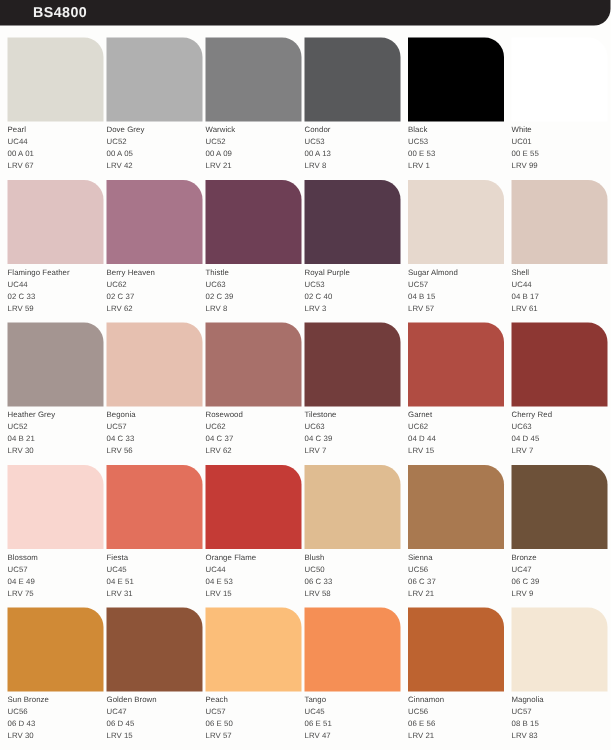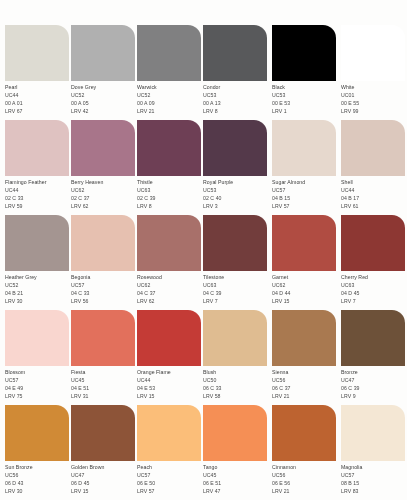--- a/index.html
+++ b/index.html
@@ -88,20 +88,23 @@
   }
   .label-name {
     color: #3c3c3c;
   }
 </style>
 </head>
 <body>
 
 <div id="chart-root">
 
+  <div class="header-bar">
+    <span class="header-title">BS4800</span>
+  </div>
 
   <div class="grid">
       <div class="swatch-row" style="top: 8px;">
         <div class="swatch-cell" style="left: 5px;">
           <div class="chip" style="background: rgb(221, 219, 210);"></div>
           <div class="labels">
             <span class="label-line label-name">Pearl</span>
             <span class="label-line">UC44</span>
             <span class="label-line">00 A 01</span>
             <span class="label-line">LRV 67</span>

